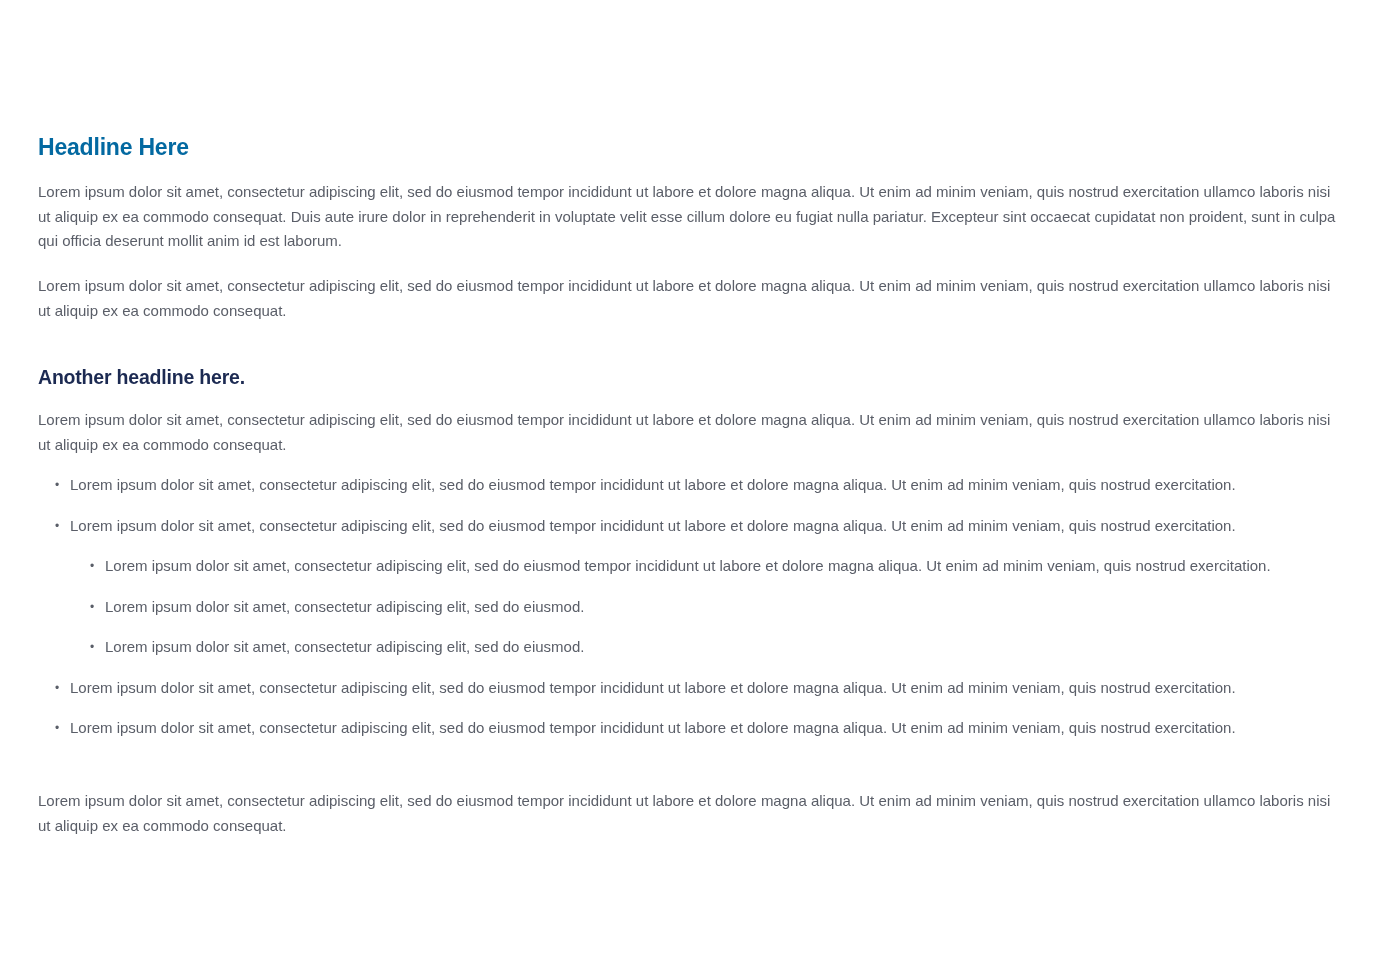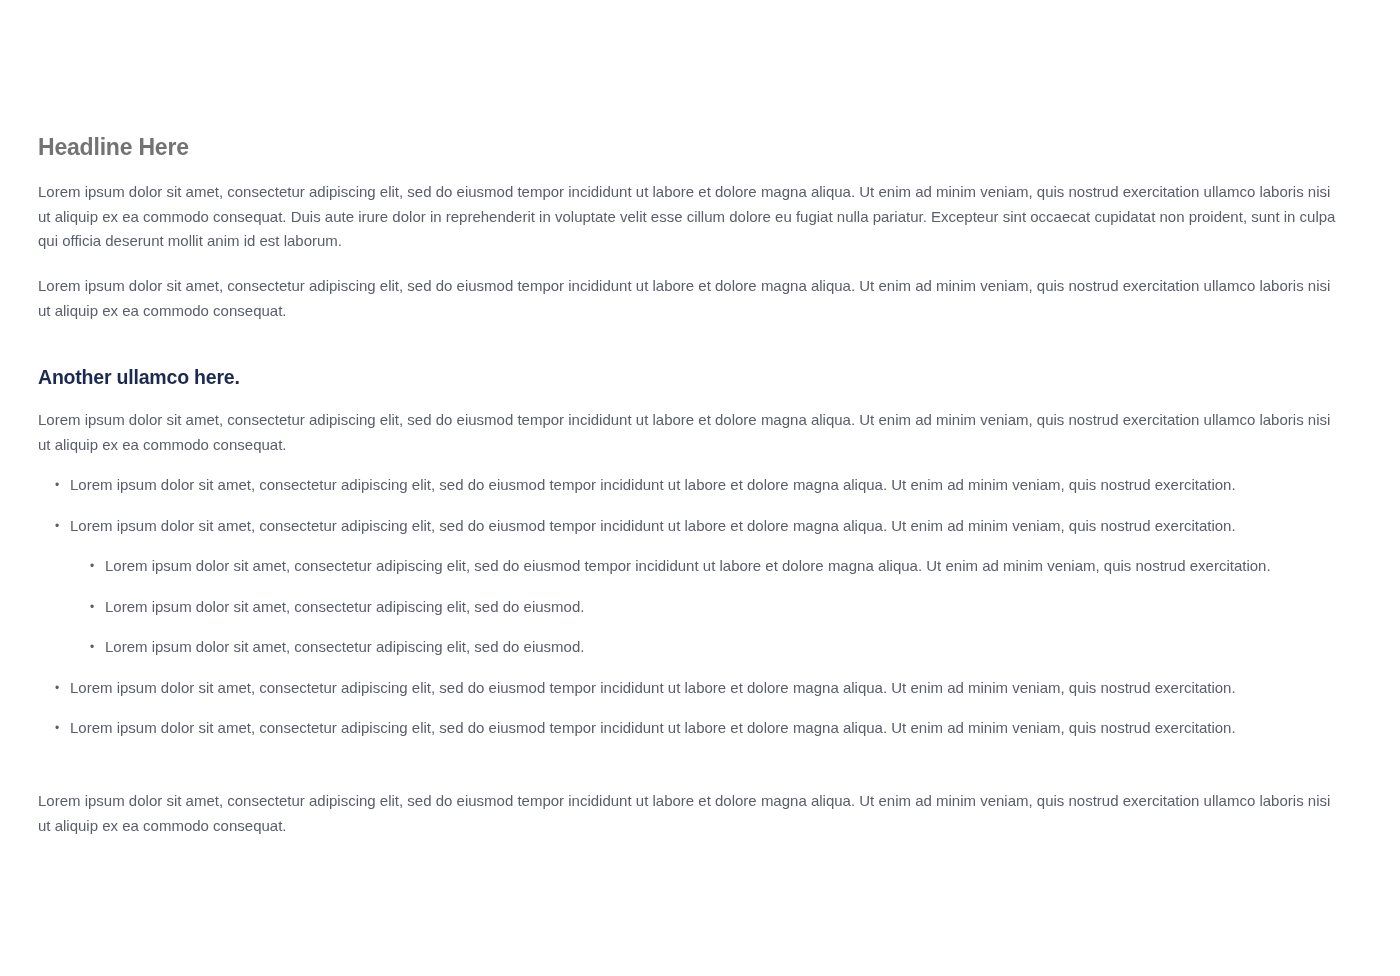--- a/index.html
+++ b/index.html
@@ -1,35 +1,35 @@
 <!DOCTYPE html>
 <html><head>
   <meta charset="utf-8">
   <style>
     html, body { margin:0; padding:0; background:#ffffff; }
     body { width:1400px; height:976px; overflow:hidden; font-family:"Liberation Sans", sans-serif; }
     .doc { position:absolute; left:38px; top:0; width:1320px; }
-    h1 { position:absolute; top:134px; left:0; margin:0; font-size:23px; font-weight:bold; color:#737373; letter-spacing:-0.2px; }
+    h1 { position:absolute; top:134px; left:0; margin:0; font-size:23px; font-weight:bold; color:#0369a1; letter-spacing:-0.2px; }
     h2 { position:absolute; top:366px; left:0; margin:0; font-size:19.5px; font-weight:bold; color:#1c2a52; letter-spacing:-0.2px; }
     p { position:absolute; left:0; margin:0; font-size:15px; line-height:24.5px; color:#5a5e68; width:1300px; }
     ul { position:absolute; left:0; margin:0; padding:0; list-style:none; width:1320px; }
     li { position:relative; font-size:15px; line-height:24.5px; color:#5a5e68; padding-left:32px; }
     li .bullet { position:absolute; left:17px; top:0; font-size:12px; }
     li.lvl2 { padding-left:67px; }
     li.lvl2 .bullet { left:52px; }
   </style>
 </head>
 <body>
 
 <div class="doc">
   <h1>Headline Here</h1>
   <p style="top:180px;">Lorem ipsum dolor sit amet, consectetur adipiscing elit, sed do eiusmod tempor incididunt ut labore et dolore magna aliqua. Ut enim ad minim veniam, quis nostrud exercitation ullamco laboris nisi ut aliquip ex ea commodo consequat. Duis aute irure dolor in reprehenderit in voluptate velit esse cillum dolore eu fugiat nulla pariatur. Excepteur sint occaecat cupidatat non proident, sunt in culpa qui officia deserunt mollit anim id est laborum.</p>
   <p style="top:274px;">Lorem ipsum dolor sit amet, consectetur adipiscing elit, sed do eiusmod tempor incididunt ut labore et dolore magna aliqua. Ut enim ad minim veniam, quis nostrud exercitation ullamco laboris nisi ut aliquip ex ea commodo consequat.</p>
 
-  <h2>Another ullamco here.</h2>
+  <h2>Another headline here.</h2>
   <p style="top:408px;">Lorem ipsum dolor sit amet, consectetur adipiscing elit, sed do eiusmod tempor incididunt ut labore et dolore magna aliqua. Ut enim ad minim veniam, quis nostrud exercitation ullamco laboris nisi ut aliquip ex ea commodo consequat.</p>
 
   <ul style="top:473px;">
     <li style="margin-bottom:16px;">
       <span class="bullet">•</span>
       <span>Lorem ipsum dolor sit amet, consectetur adipiscing elit, sed do eiusmod tempor incididunt ut labore et dolore magna aliqua. Ut enim ad minim veniam, quis nostrud exercitation.</span>
     </li>
     <li style="margin-bottom:16px;">
       <span class="bullet">•</span>
       <span>Lorem ipsum dolor sit amet, consectetur adipiscing elit, sed do eiusmod tempor incididunt ut labore et dolore magna aliqua. Ut enim ad minim veniam, quis nostrud exercitation.</span>

